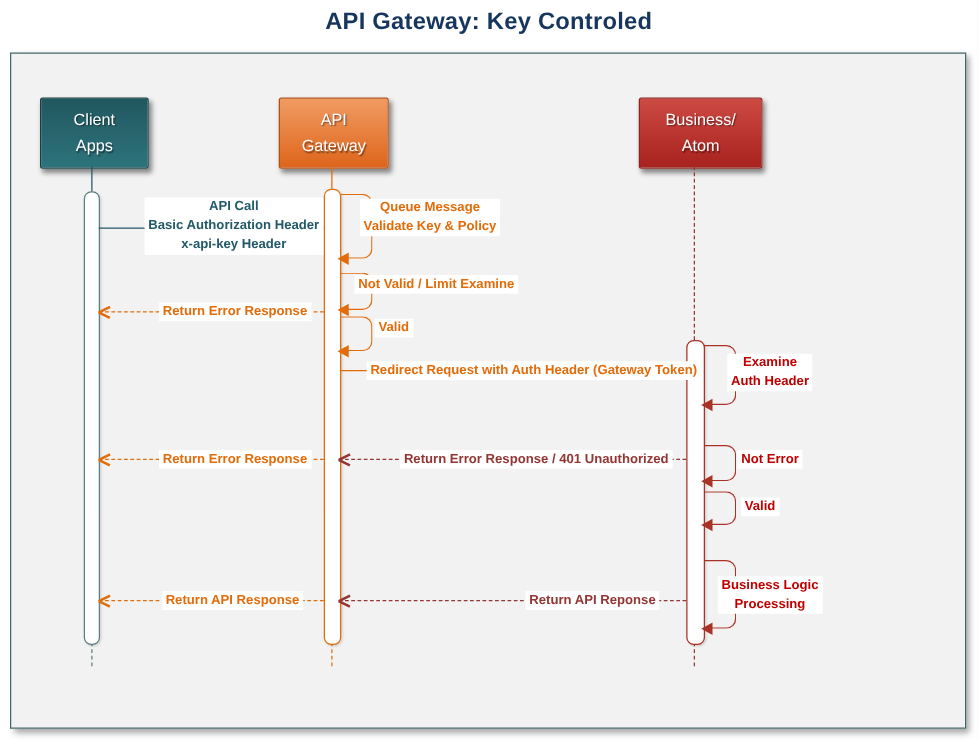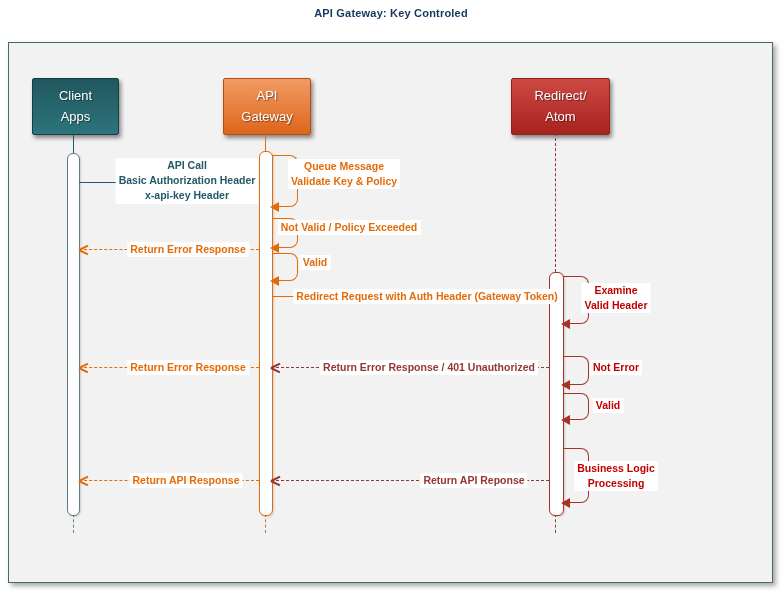--- a/index.html
+++ b/index.html
@@ -4,21 +4,21 @@
 <style>
   html,body { margin:0; padding:0; }
   body {
     width:782px; height:593px; position:relative; background:#ffffff;
     font-family:"Liberation Sans", sans-serif; overflow:hidden;
   }
   .abs { position:absolute; }
 
   .title {
     left:0; top:7px; width:782px; text-align:center;
-    font-size:11px; font-weight:bold; color:#17365D; letter-spacing:0.2px;
+    font-size:19px; font-weight:bold; color:#17365D; letter-spacing:0.2px;
   }
 
   .frame {
     left:8px; top:42px; width:763px; height:539px;
     background:#F2F2F2; border:1px solid #44696B;
     box-shadow:3px 3px 5px rgba(0,0,0,0.35);
   }
 
   .actor {
     height:55px; border-radius:2px;
@@ -73,21 +73,21 @@
 
 <div class="abs actor actor-client">
   <span>Client
 Apps</span>
 </div>
 <div class="abs actor actor-gateway">
   <span>API
 Gateway</span>
 </div>
 <div class="abs actor actor-molecule">
-  <span>Redirect/
+  <span>Business/
 Atom</span>
 </div>
 
 <div class="abs vline" style="left:72.7px; top:133px; height:20px; border-left:1.6px solid #215968;"></div>
 <div class="abs vline" style="left:264.7px; top:133px; height:18px; border-left:1.6px solid #E36C0A;"></div>
 <div class="abs vline" style="left:554.7px; top:133px; height:139px; border-left:1.6px dashed #943634;"></div>
 <div class="abs vline" style="left:72.7px; top:514px; height:19px; border-left:1.6px dashed #5E7F81;"></div>
 <div class="abs vline" style="left:264.7px; top:514px; height:19px; border-left:1.6px dashed #E36C0A;"></div>
 <div class="abs vline" style="left:554.7px; top:514px; height:19px; border-left:1.6px dashed #943634;"></div>
 
@@ -110,26 +110,26 @@
 <div class="abs msg dash head-open-left" style="--c:#943634; left:271px; top:367.3px; width:278px;"></div>
 <div class="abs msg dash head-open-left" style="--c:#E36C0A; left:79px; top:367.3px; width:180px;"></div>
 <div class="abs msg dash head-open-left" style="--c:#943634; left:271px; top:480.3px; width:278px;"></div>
 <div class="abs msg dash head-open-left" style="--c:#E36C0A; left:79px; top:480.3px; width:180px;"></div>
 
 <div class="abs lbl" style="--c:#215968; left:171px; top:158px;">API Call
 Basic Authorization Header
 x-api-key Header</div>
 <div class="abs lbl" style="--c:#E36C0A; left:328px; top:159px;">Queue Message
 Validate Key &amp; Policy</div>
-<div class="abs lbl" style="--c:#E36C0A; left:333px; top:220px;">Not Valid / Policy Exceeded</div>
+<div class="abs lbl" style="--c:#E36C0A; left:333px; top:220px;">Not Valid / Limit Examine</div>
 <div class="abs lbl" style="--c:#E36C0A; left:172px; top:242px;">Return Error Response</div>
 <div class="abs lbl" style="--c:#E36C0A; left:299px; top:255px;">Valid</div>
 <div class="abs lbl" style="--c:#E36C0A; left:411px; top:289px;text-align:center;">Redirect Request with Auth Header (Gateway Token)</div>
 <div class="abs lbl" style="--c:#C00000; left:600px; top:283px;">Examine
-Valid Header</div>
+Auth Header</div>
 <div class="abs lbl" style="--c:#943634; left:413px; top:360px;text-align:center;">Return Error Response / 401 Unauthorized</div>
 <div class="abs lbl" style="--c:#E36C0A; left:172px; top:360px;">Return Error Response</div>
 <div class="abs lbl" style="--c:#C00000; left:600px; top:360px;">Not Error</div>
 <div class="abs lbl" style="--c:#C00000; left:592px; top:398px;">Valid</div>
 <div class="abs lbl" style="--c:#C00000; left:600px; top:461px;">Business Logic
 Processing</div>
 <div class="abs lbl" style="--c:#943634; left:458px; top:473px;">Return API Reponse</div>
 <div class="abs lbl" style="--c:#E36C0A; left:170px; top:473px;">Return API Response</div>
 
 </body></html>

